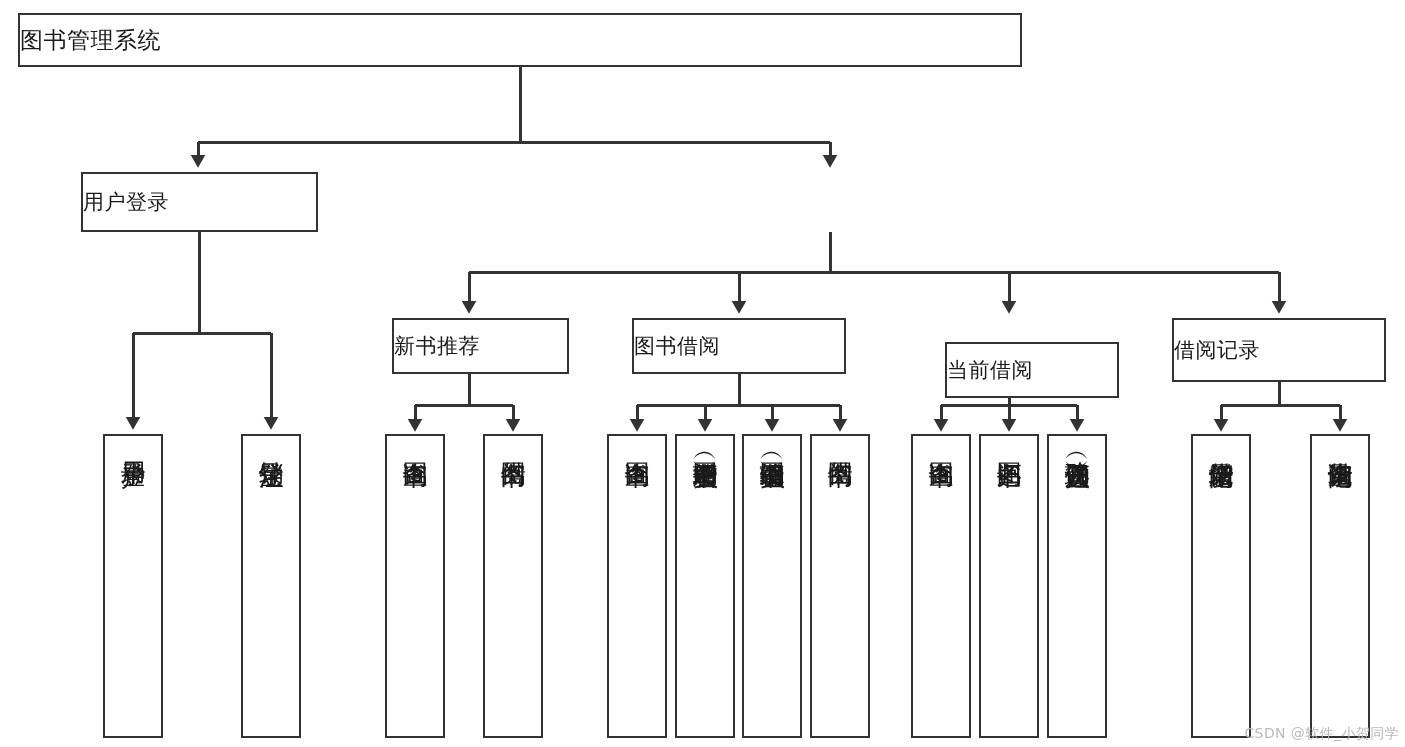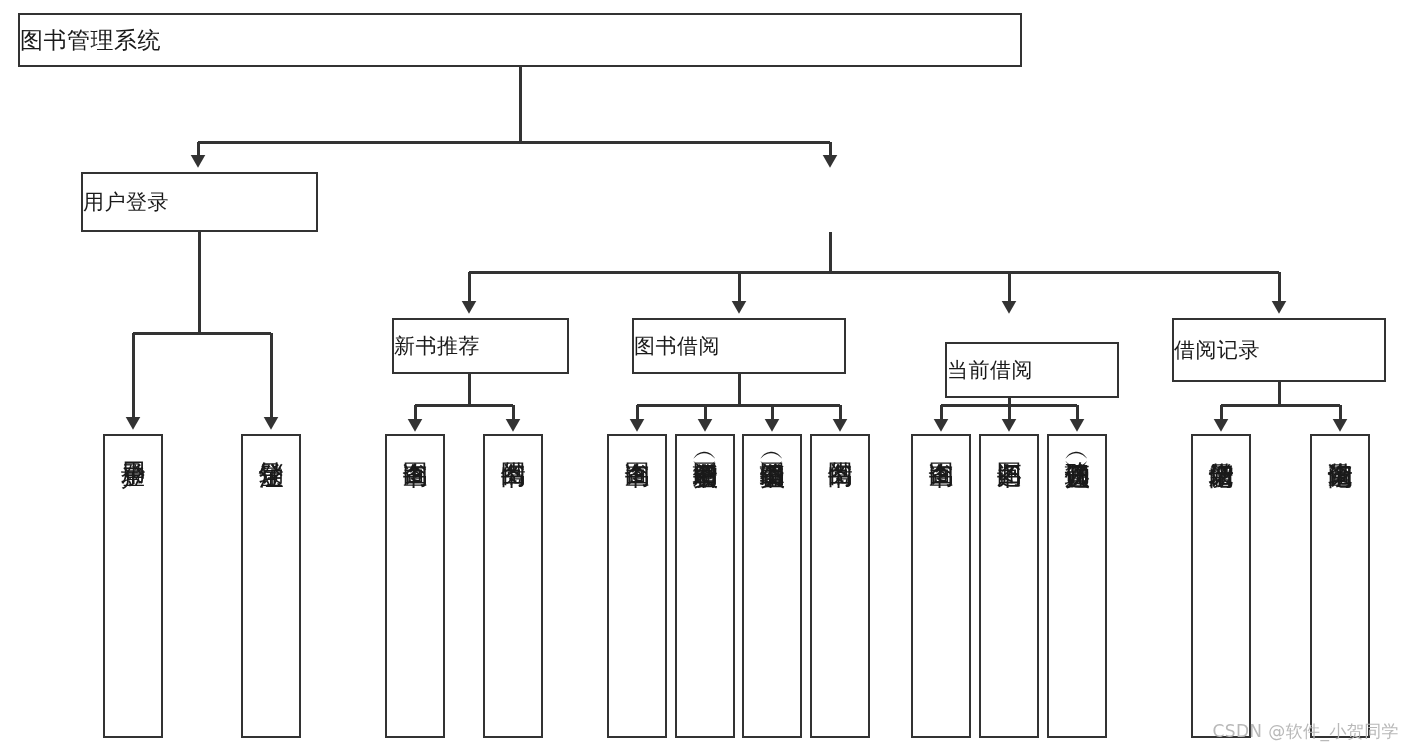--- a/index.html
+++ b/index.html
@@ -11,21 +11,21 @@
   .node .lbl{color:#1a1a1a;letter-spacing:.5px;white-space:nowrap;}
   .node.root .lbl{font-size:23px;}
   .node.lvl2 .lbl{font-size:21px;}
   .node.lvl3 .lbl{font-size:21px;}
   .node.leaf{align-items:flex-start;justify-content:center;padding-top:6px;}
   .node.leaf .lbl{
       font-size:25px;line-height:1.02;
       writing-mode:vertical-rl;text-orientation:upright;
       white-space:nowrap;text-align:left;
   }
-  .wm{position:absolute;right:6px;bottom:4px;font-size:17px;color:#b9b9b9;
+  .wm{position:absolute;right:6px;bottom:4px;font-size:14px;color:#b9b9b9;
       letter-spacing:.4px;white-space:nowrap;margin-top:45px;}
 </style>
 </head>
 <body>
 
 <div id="stage">
 
   <svg id="wires" viewBox="0 0 1405 747">
     <defs>
       <marker id="arw" markerWidth="14" markerHeight="16" refX="1.2" refY="8" orient="auto" markerUnits="userSpaceOnUse">

